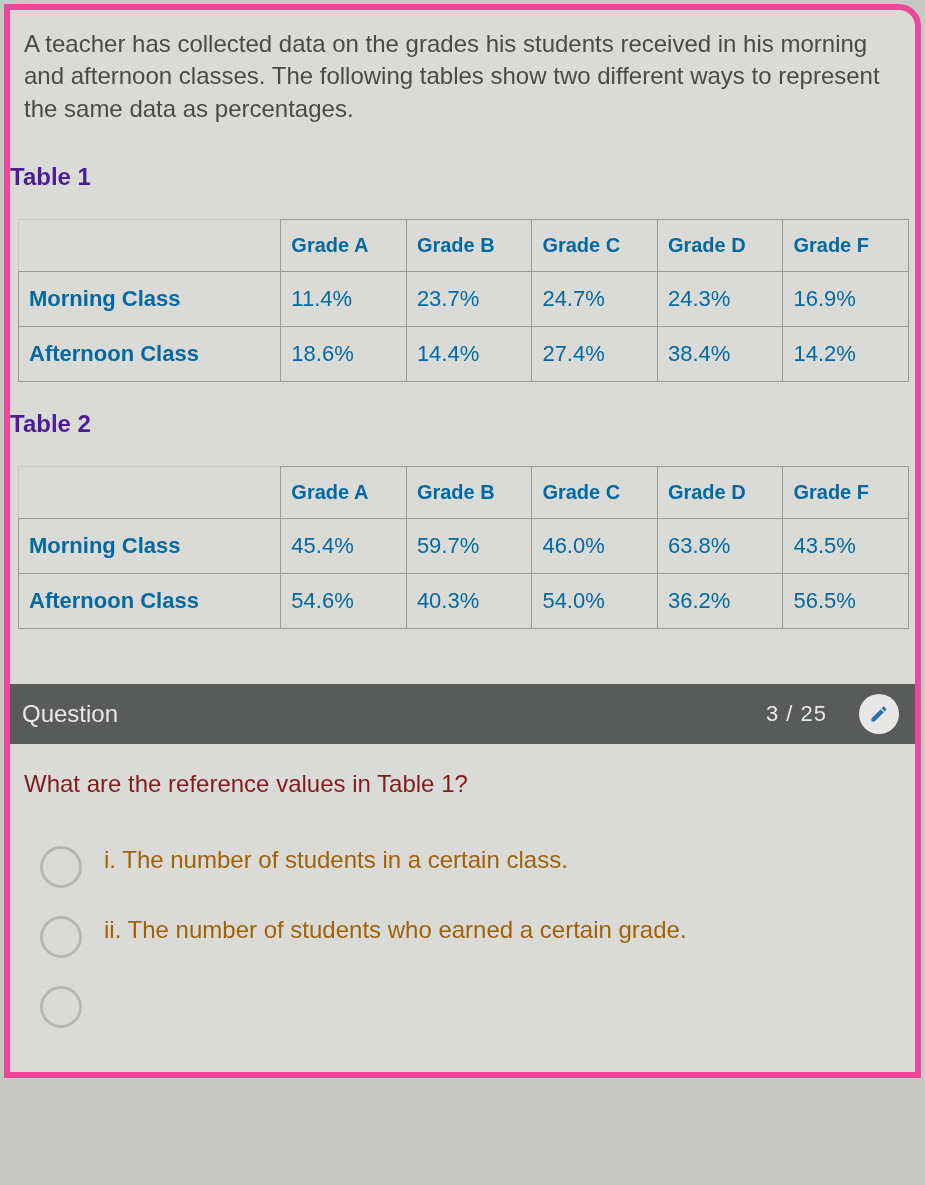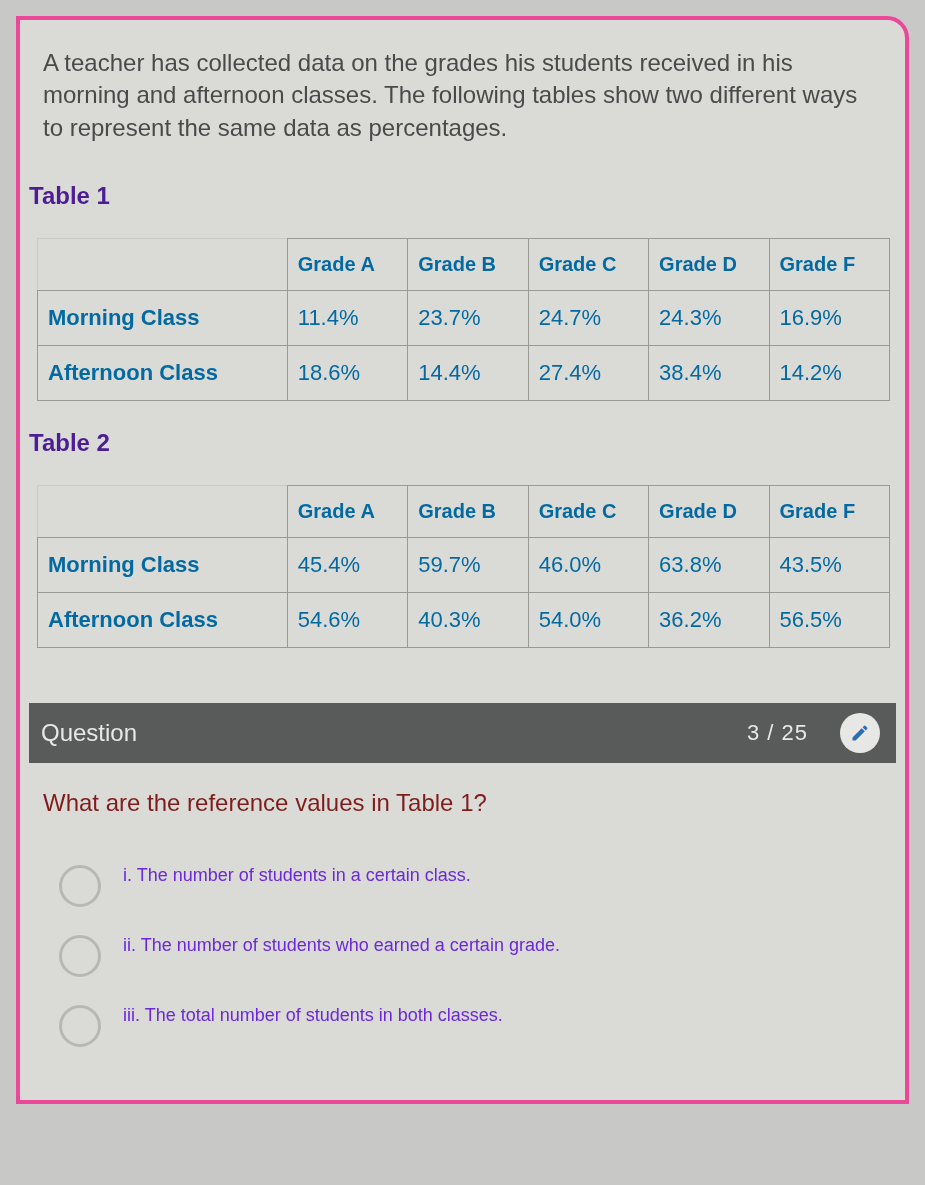--- a/index.html
+++ b/index.html
@@ -5,24 +5,24 @@
   * { box-sizing: border-box; }
   body {
     margin: 0;
     font-family: -apple-system, "Helvetica Neue", Helvetica, Arial, sans-serif;
     background: #c8c9c6;
     color: #333;
     width: 925px;
   }
   .card {
     background: #dadbd7;
-    border: 4px solid #ec4899;
+    border: 6px solid #ec4899;
     border-top-right-radius: 22px;
-    margin: 16px;
-    padding: 9px;
+    margin: 4px;
+    padding: 0;
     overflow: hidden;
   }
   .intro {
     font-size: 24px;
     line-height: 1.35;
     color: #4a4a4a;
     padding: 18px 20px 10px 14px;
   }
   .table-title {
     text-align: left;
@@ -99,22 +99,22 @@
   }
   .radio {
     flex: 0 0 auto;
     width: 42px; height: 42px;
     border: 3px solid #b8b8b3;
     border-radius: 50%;
     margin-top: 2px;
     background: transparent;
   }
   .opt-text {
-    font-size: 18px;
-    color: #6d28d9;
+    font-size: 24px;
+    color: #a16207;
     line-height: 1.35;
   }
 </style>
 </head>
 <body>
 
 <div class="card">
 
   <div class="intro">A teacher has collected data on the grades his students received in his morning and afternoon classes. The following tables show two different ways to represent the same data as percentages.</div>
 
@@ -202,17 +202,16 @@
     <div class="opt">
       <div class="radio"></div>
       <div class="opt-text">i. The number of students in a certain class.</div>
     </div>
     <div class="opt">
       <div class="radio"></div>
       <div class="opt-text">ii. The number of students who earned a certain grade.</div>
     </div>
     <div class="opt">
       <div class="radio"></div>
-      <div class="opt-text">iii. The total number of students in both classes.</div>
     </div>
   </div>
 
 </div>
 
 </body></html>

